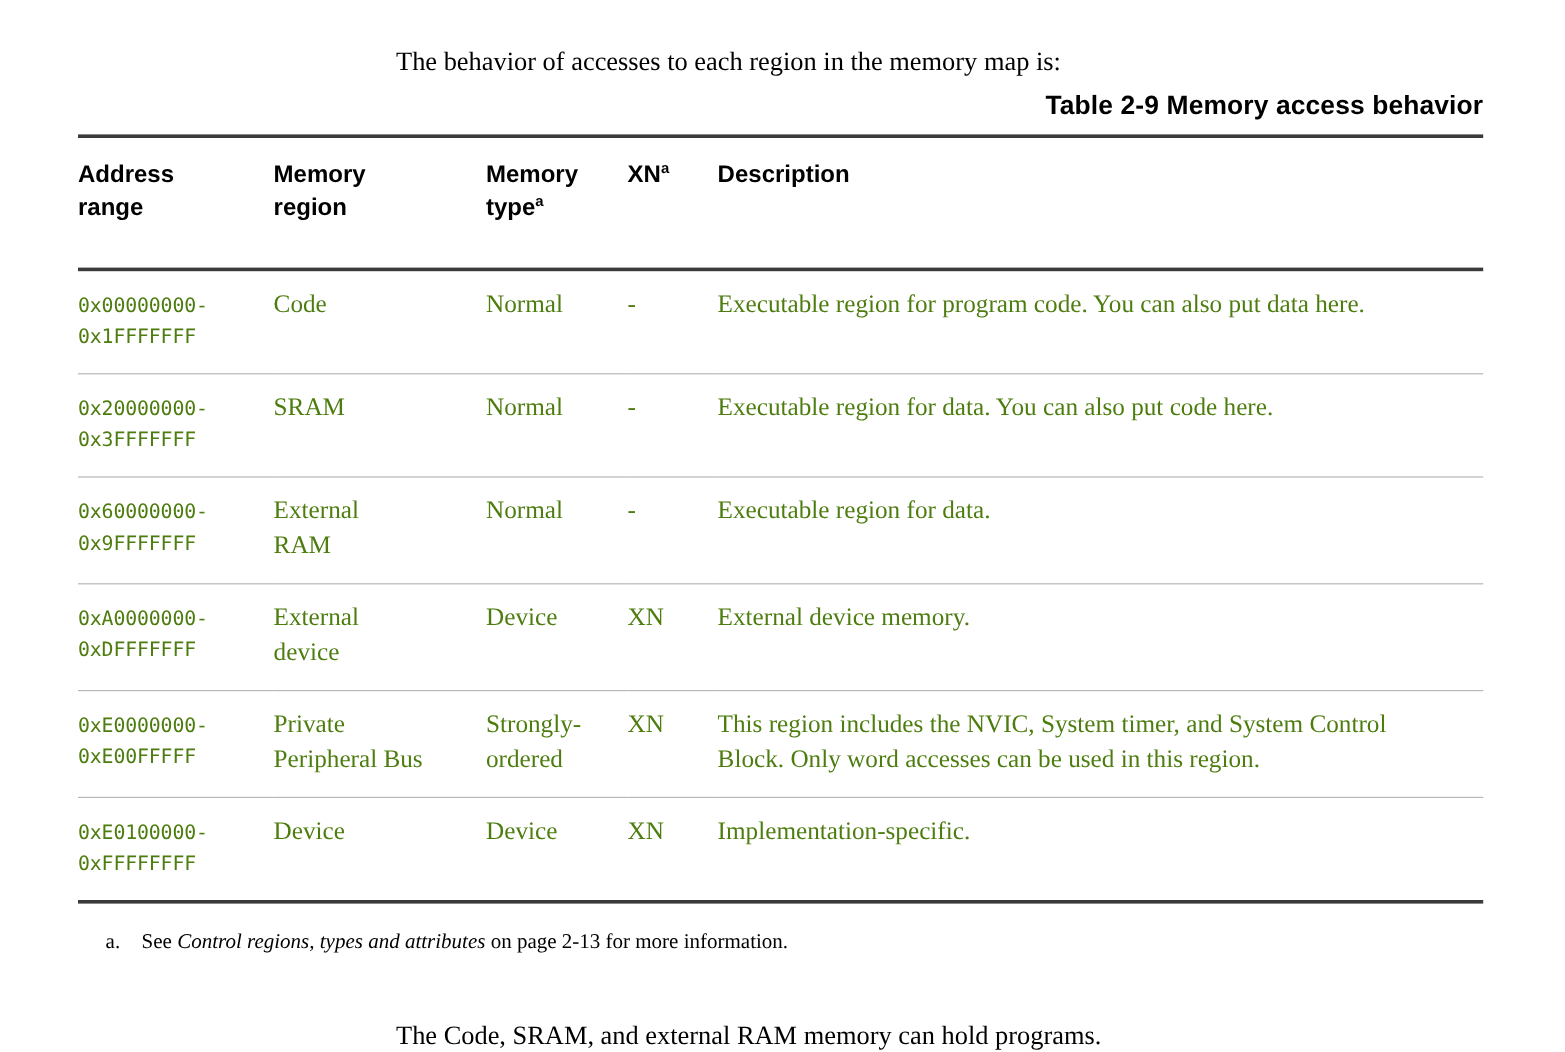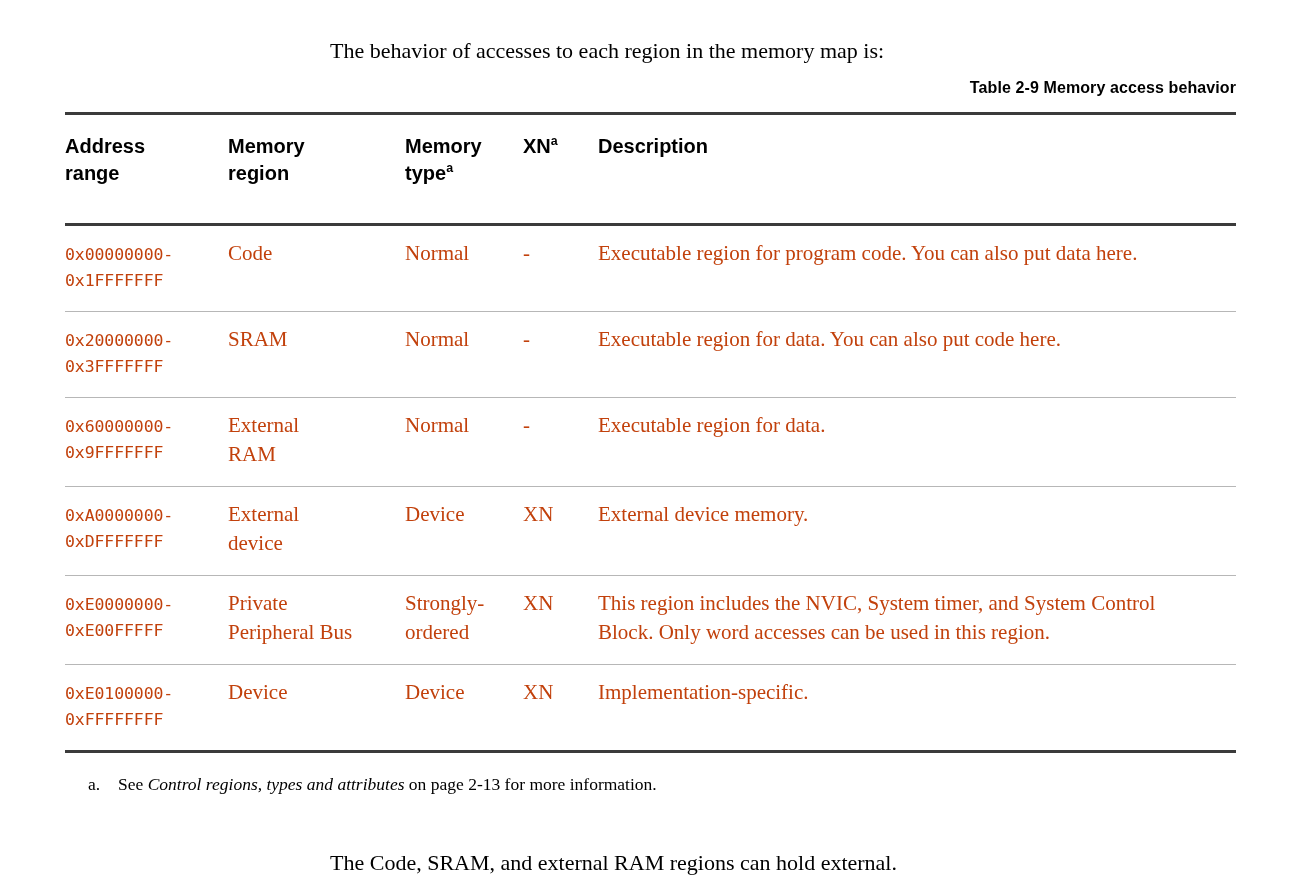--- a/index.html
+++ b/index.html
@@ -36,21 +36,21 @@
     font-family: "Liberation Serif", "DejaVu Serif", serif;
   }
 
   
   .table-caption {
     position: absolute;
     right: 68px;
     top: 75px;
     font-family: "Liberation Sans", "DejaVu Sans", sans-serif;
     font-weight: bold;
-    font-size: 16px;
+    font-size: 22px;
     line-height: 26px;
     letter-spacing: 0.1px;
     white-space: nowrap;
   }
 
   
   .table-wrap {
     position: absolute;
     left: 65px;
     top: 112px;
@@ -85,21 +85,21 @@
     color: #000;
   }
   table.memtable th .hdr-line2 { display: block; }
 
   table.memtable td {
     text-align: left;
     vertical-align: top;
     font-size: 21px;
     line-height: 29px;
     padding: 13px 12px 17px 0;
-    color: #c2410c;
+    color: #4d7c0f;
     font-family: "Liberation Serif", "DejaVu Serif", serif;
   }
   table.memtable td.addr {
     font-family: "DejaVu Sans Mono", "Liberation Mono", monospace;
     font-size: 16.5px;
     line-height: 26px;
     letter-spacing: -0.1px;
     padding-top: 16px;
   }
   table.memtable td.addr .addr-line2 { display: block; }
@@ -310,15 +310,15 @@
       </tbody>
     </table>
 
     <div class="rule-thick"></div>
   </div>
 
   <div class="footnote">
     <span class="fn-marker">a.</span><span>See </span><span class="fn-italic">Control regions, types and attributes</span><span> on page 2-13 for more information.</span>
   </div>
 
-  <p class="closing-para">The Code, SRAM, and external RAM regions can hold external.</p>
+  <p class="closing-para">The Code, SRAM, and external RAM memory can hold programs.</p>
 
 </div>
 
 </body></html>

